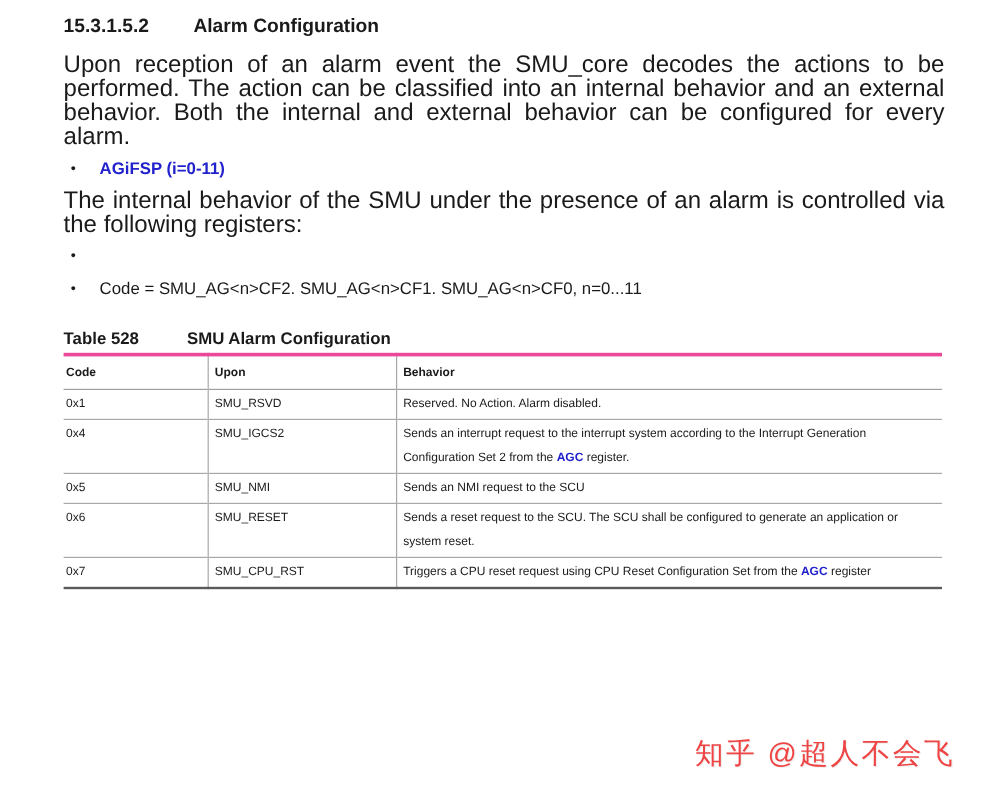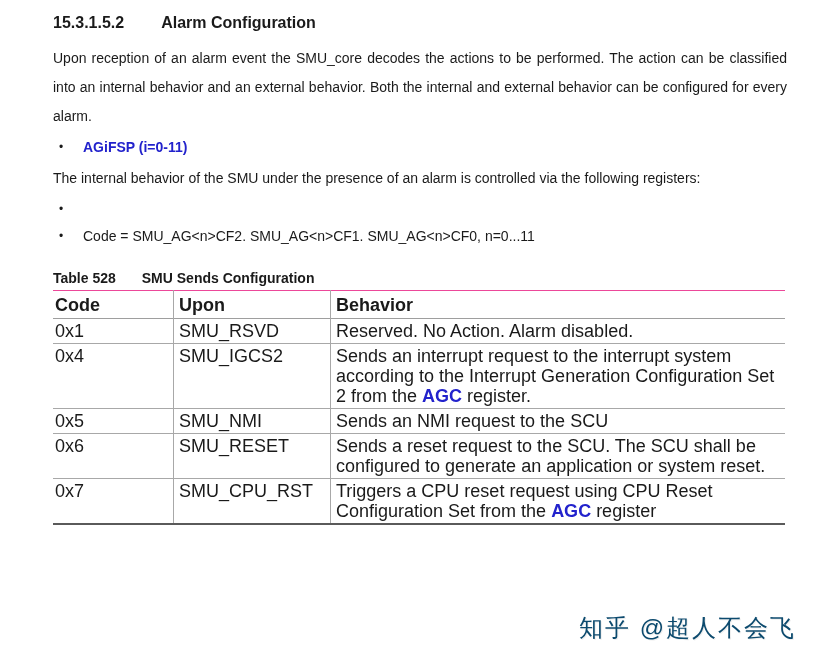--- a/index.html
+++ b/index.html
@@ -17,22 +17,22 @@
     width: 734px;
   }
   .heading {
     font-size: 16px;
     font-weight: bold;
     margin: 0 0 12px 0;
     display: flex;
   }
   .heading .num { margin-right: 37px; }
   p.body-text {
-    font-size: 14px;
-    line-height: 29px;
+    font-size: 20px;
+    line-height: 20px;
     margin: 0 0 6px 0;
     text-align: justify;
   }
   .bullet-item {
     display: flex;
     font-size: 14px;
     line-height: 20px;
     margin: 5px 0 7px 0;
   }
   .bullet-item .dot {
@@ -44,27 +44,27 @@
   .link {
     color: #2222cc;
     font-weight: bold;
   }
   .table-caption {
     font-size: 14px;
     font-weight: bold;
     margin: 24px 0 4px 0;
     display: flex;
   }
-  .table-caption .cap-label { margin-right: 26px; }
+  .table-caption .cap-label { margin-right: 40px; }
   table.alarm-table {
     border-collapse: collapse;
     table-layout: fixed;
     width: 732px;
-    font-size: 18px;
-    border-top: 1px solid #ec4899;
+    font-size: 10px;
+    border-top: 3px solid #ec4899;
   }
   table.alarm-table tr { border-bottom: 1px solid #a8a8a8; }
   table.alarm-table thead tr { border-bottom: 1px solid #9e9e9e; }
   table.alarm-table tbody tr:last-child { border-bottom: 2px solid #5a5a5a; }
   table.alarm-table th, table.alarm-table td {
     text-align: left;
     vertical-align: top;
     font-weight: normal;
     line-height: 20px;
     padding: 2px 6px 2px 5px;
@@ -78,21 +78,21 @@
   table.alarm-table th:nth-child(2), table.alarm-table td:nth-child(2) {
     border-right: 1px solid #a8a8a8;
     width: 145px;
   }
   .watermark {
     position: absolute;
     right: 32px;
     top: 612px;
     font-size: 24px;
     letter-spacing: 2px;
-    color: #0c4a6e;
+    color: #ef4444;
     text-shadow: 1px 1px 0 #efefef;
     white-space: nowrap;
   }
 </style>
 </head>
 <body>
 
 <div class="content">
 
   <h1 class="heading">
@@ -115,21 +115,21 @@
   </div>
 
 
   <div class="bullet-item">
     <span class="dot">•</span>
     <span>Code = SMU_AG&lt;n&gt;CF2. SMU_AG&lt;n&gt;CF1. SMU_AG&lt;n&gt;CF0, n=0...11</span>
   </div>
 
   <div class="table-caption">
     <span class="cap-label">Table 528</span>
-    <span>SMU Sends Configuration</span>
+    <span>SMU Alarm Configuration</span>
   </div>
 
   <table class="alarm-table">
     <thead>
       <tr>
         <th>Code</th>
         <th>Upon</th>
         <th>Behavior</th>
       </tr>
     </thead>

